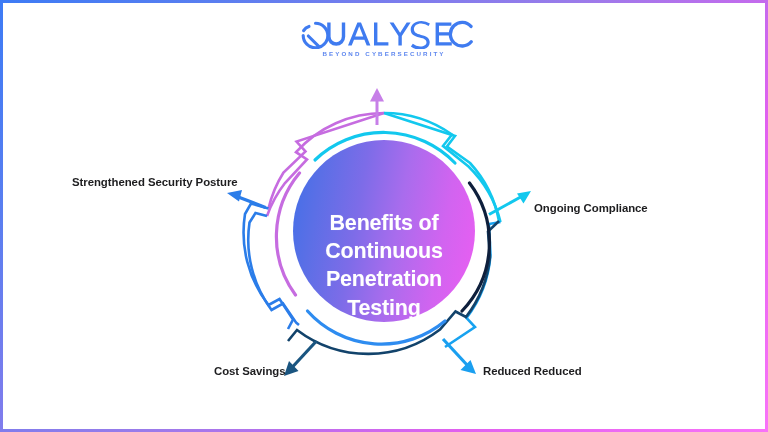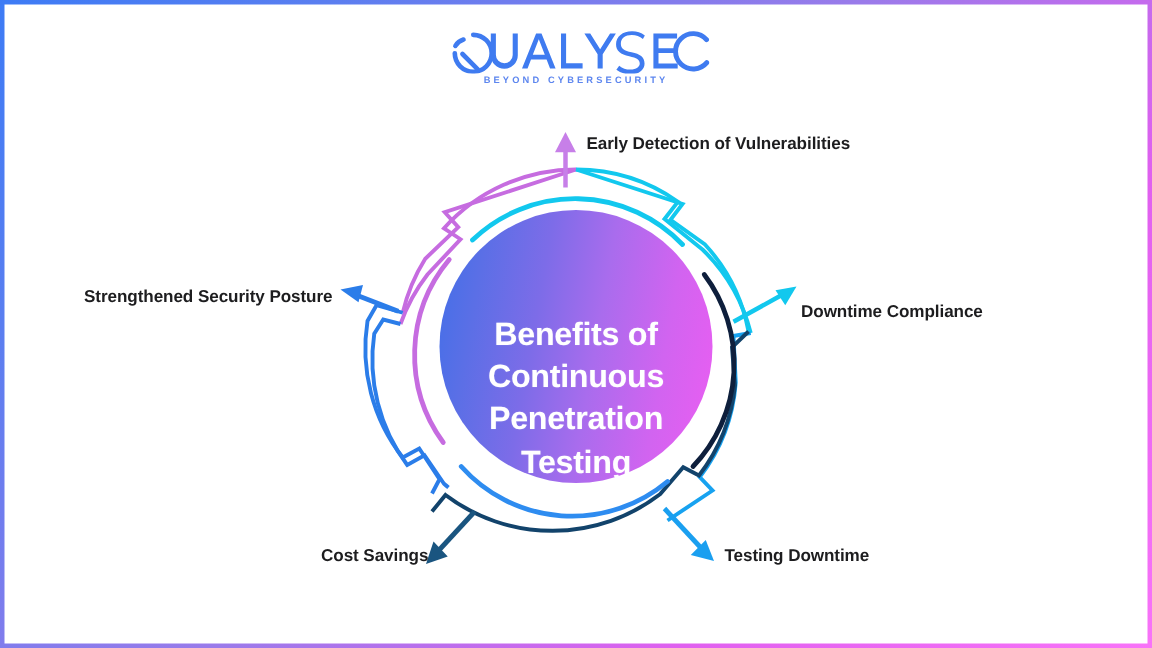--- a/index.html
+++ b/index.html
@@ -85,21 +85,21 @@
   .label {
     position: absolute;
     font-weight: 700;
     font-size: 11.4px;
     color: #1d1d1f;
     white-space: nowrap;
     letter-spacing: -0.05px;
     font-family: "Liberation Sans", sans-serif;
   }
   #label-early    { left: 391px; top: 90px; }
-  #label-strength { left: 56px;  top: 176px; margin-top: 16px; }
+  #label-strength { left: 72px;  top: 176px; }
   #label-ongoing  { left: 534px; top: 202px; }
   #label-cost     { left: 194px; top: 365px; margin-left: 20px; }
   #label-downtime { left: 483px; top: 365px; }
 </style>
 </head>
 <body>
 
 <div id="page">
 
   <div id="frame">
@@ -225,23 +225,22 @@
     </g>
   </svg>
 
   <div id="center-circle">
     <div id="center-text">Benefits of
 Continuous
 Penetration
 Testing</div>
   </div>
 
-  <div class="label" id="label-early">Early Detection of Vulnerabilities</div>
-
-  <div class="label" id="label-ongoing">Downtime Compliance</div>
-
-  <div class="label" id="label-downtime">Testing Downtime</div>
+
+  <div class="label" id="label-ongoing">Ongoing Compliance</div>
+
+  <div class="label" id="label-downtime">Reduced Reduced</div>
 
   <div class="label" id="label-cost">Cost Savings</div>
 
   <div class="label" id="label-strength">Strengthened Security Posture</div>
 
 </div>
 
 </body></html>

